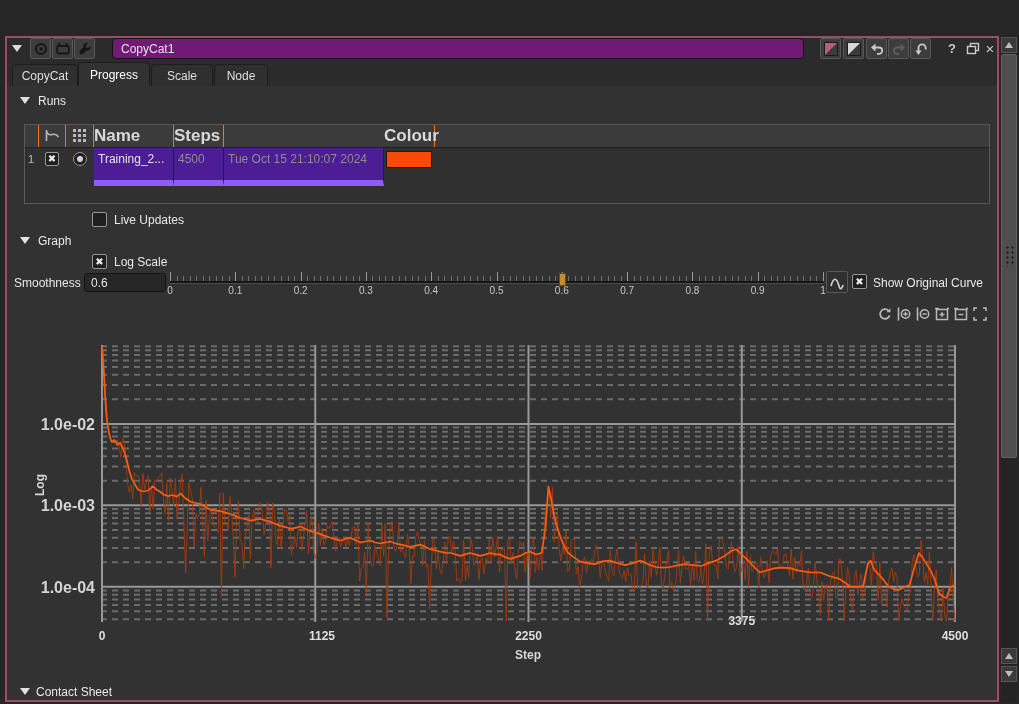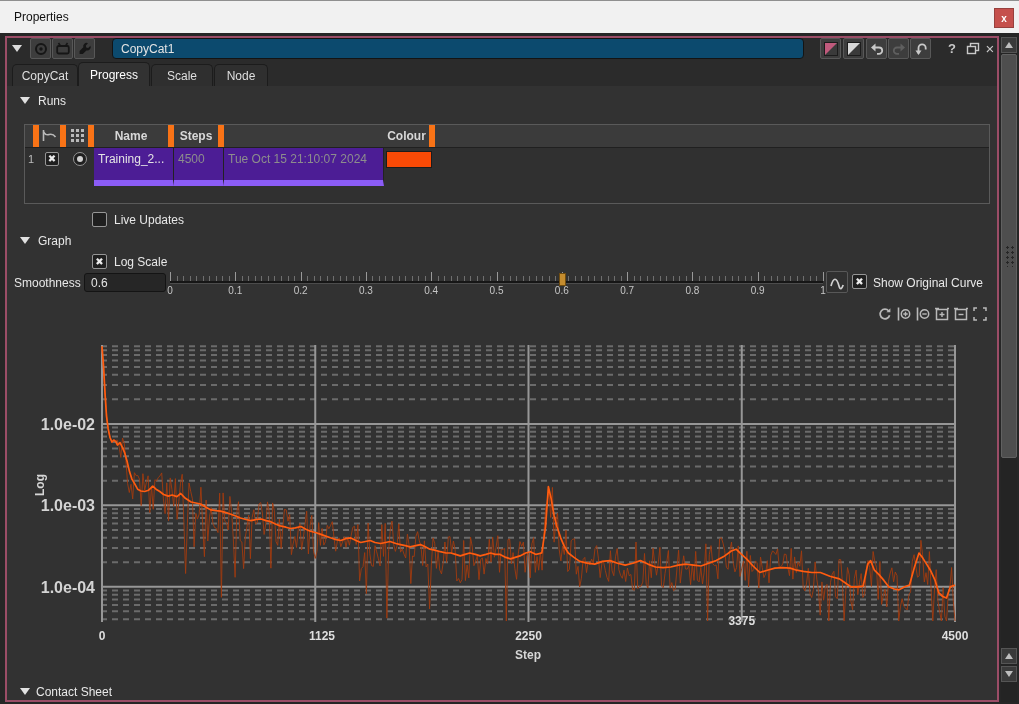--- a/index.html
+++ b/index.html
@@ -12,35 +12,35 @@
   .win-close{left:994px;top:7px;width:20px;height:20px;background:#c5504c;border:1px solid #97403d;
              color:#fff;font-size:10px;font-weight:bold;text-align:center;line-height:19px;box-sizing:border-box;}
   
   .frame{left:5px;top:36px;width:994px;height:666px;border:2px solid #9b4d67;background:#2b2b2b;box-sizing:border-box;}
   .content{left:7px;top:86px;width:990px;height:614px;background:#323232;}
   
   .tri{width:0;height:0;border-left:5px solid transparent;border-right:5px solid transparent;border-top:7px solid #dcdcdc;}
   .tool-btn{width:21px;height:21px;background:#3d3d3d;border:1px solid #585858;border-radius:2px;box-sizing:border-box;
             display:flex;align-items:center;justify-content:center;}
   .flat-btn{display:flex;align-items:center;justify-content:center;color:#c9c9c9;}
-  .name-input{left:112px;top:38px;width:692px;height:21px;background:#0c4a6e;border:1px solid #141414;border-radius:4px;
+  .name-input{left:112px;top:38px;width:692px;height:21px;background:#701a75;border:1px solid #141414;border-radius:4px;
               color:#e4e4e4;font-size:12px;padding:0 8px;box-sizing:border-box;font-family:inherit;outline:none;}
   
   .tab{position:absolute;height:22px;top:64px;background:#2f2f2f;border:1px solid #1c1c1c;border-bottom:none;
        border-radius:5px 5px 0 0;color:#dfdfdf;font-size:12px;text-align:center;line-height:22px;box-sizing:border-box;}
   .tab.active{top:62px;height:24px;background:#323232;color:#fff;line-height:24px;}
   
   .sec-tri{width:0;height:0;border-left:5px solid transparent;border-right:5px solid transparent;border-top:7px solid #e2e2e2;}
   .sec-label{font-size:12px;color:#e8e8e8;}
   .dim{color:#8d8d8d;}
   
   .runs-table{left:24px;top:124px;width:966px;height:80px;background:#303030;border:1px solid #5a5a5a;box-sizing:border-box;}
   .tbl-header{position:absolute;left:0;top:0;width:100%;height:23px;background:#3b3b3b;border-bottom:1px solid #202020;box-sizing:border-box;}
-  .hcell{position:absolute;top:0;height:22px;line-height:22px;text-align:center;font-size:12px;font-weight:600;color:#d8d8d8;
-         border-right:6px solid #f97316;box-sizing:border-box;}
+  .hcell{position:absolute;top:0;height:22px;line-height:22px;font-size:17px;font-weight:600;color:#d8d8d8;
+         border-right:1px solid #f97316;box-sizing:border-box;}
   .rcell{position:absolute;top:23px;height:38px;background:#4c1d95;border-right:1px solid #222;border-bottom:6px solid #8b5cf6;
          font-size:12px;line-height:23px;box-sizing:border-box;padding-left:4px;overflow:hidden;white-space:nowrap;}
   .checkbox{background:#1f1f1f;border:1px solid #969696;border-radius:2px;box-sizing:border-box;color:#ececec;
             display:flex;align-items:center;justify-content:center;font-size:10px;font-weight:bold;line-height:1;}
   .radio{background:#1f1f1f;border:1px solid #969696;border-radius:50%;box-sizing:border-box;display:flex;align-items:center;justify-content:center;}
   .radio .dot{width:6px;height:6px;border-radius:50%;background:#d2d2d2;}
   .swatch{border:1px solid #1c1c1c;box-sizing:border-box;}
   
   .slider-track{left:170px;top:281px;width:653px;height:2px;background:#161616;border-bottom:1px solid #4c4c4c;}
   .tickminor{position:absolute;width:1px;height:5px;background:#6f6f6f;top:276px;}
@@ -65,24 +65,20 @@
   .sb-thumb{left:1001px;top:54px;width:16px;height:404px;background:#4e4e4e;border:1px solid #616161;border-radius:2px;box-sizing:border-box;}
   .grip{position:absolute;left:3px;top:190px;width:10px;height:22px;
         background:radial-gradient(#262626 1.2px, transparent 1.4px);background-size:5px 5px;}
   svg{display:block;}
 </style>
 </head>
 <body>
 
 <div id="stage">
 
-  <div class="abs titlebar">
-    <span class="abs title-text">Properties</span>
-    <div class="abs win-close">x</div>
-  </div>
 
   <div class="abs frame"></div>
   <div class="abs content"></div>
 
   <div class="abs" style="left:12px;top:45px;">
       <div class="tri"></div>
     </div>
 
   <div class="abs tool-btn" style="left:30px;top:38px;">
     <svg width="16" height="16" viewBox="0 0 16 16">

